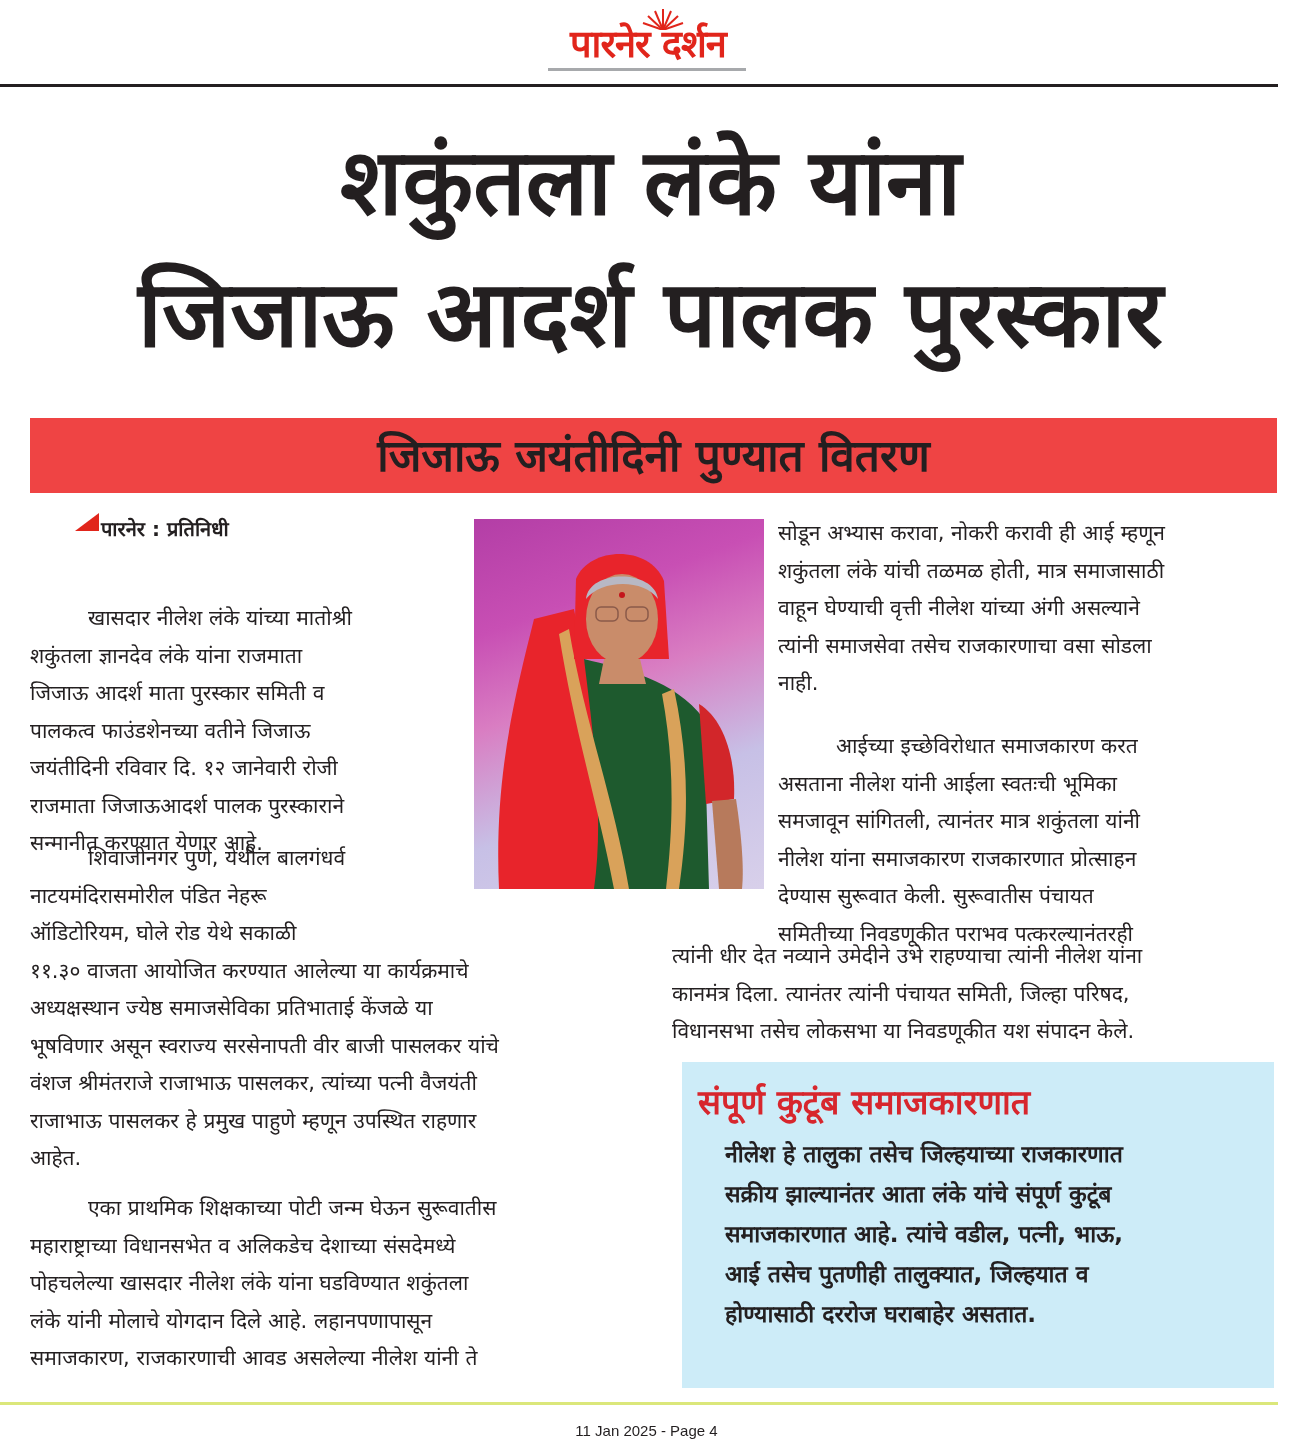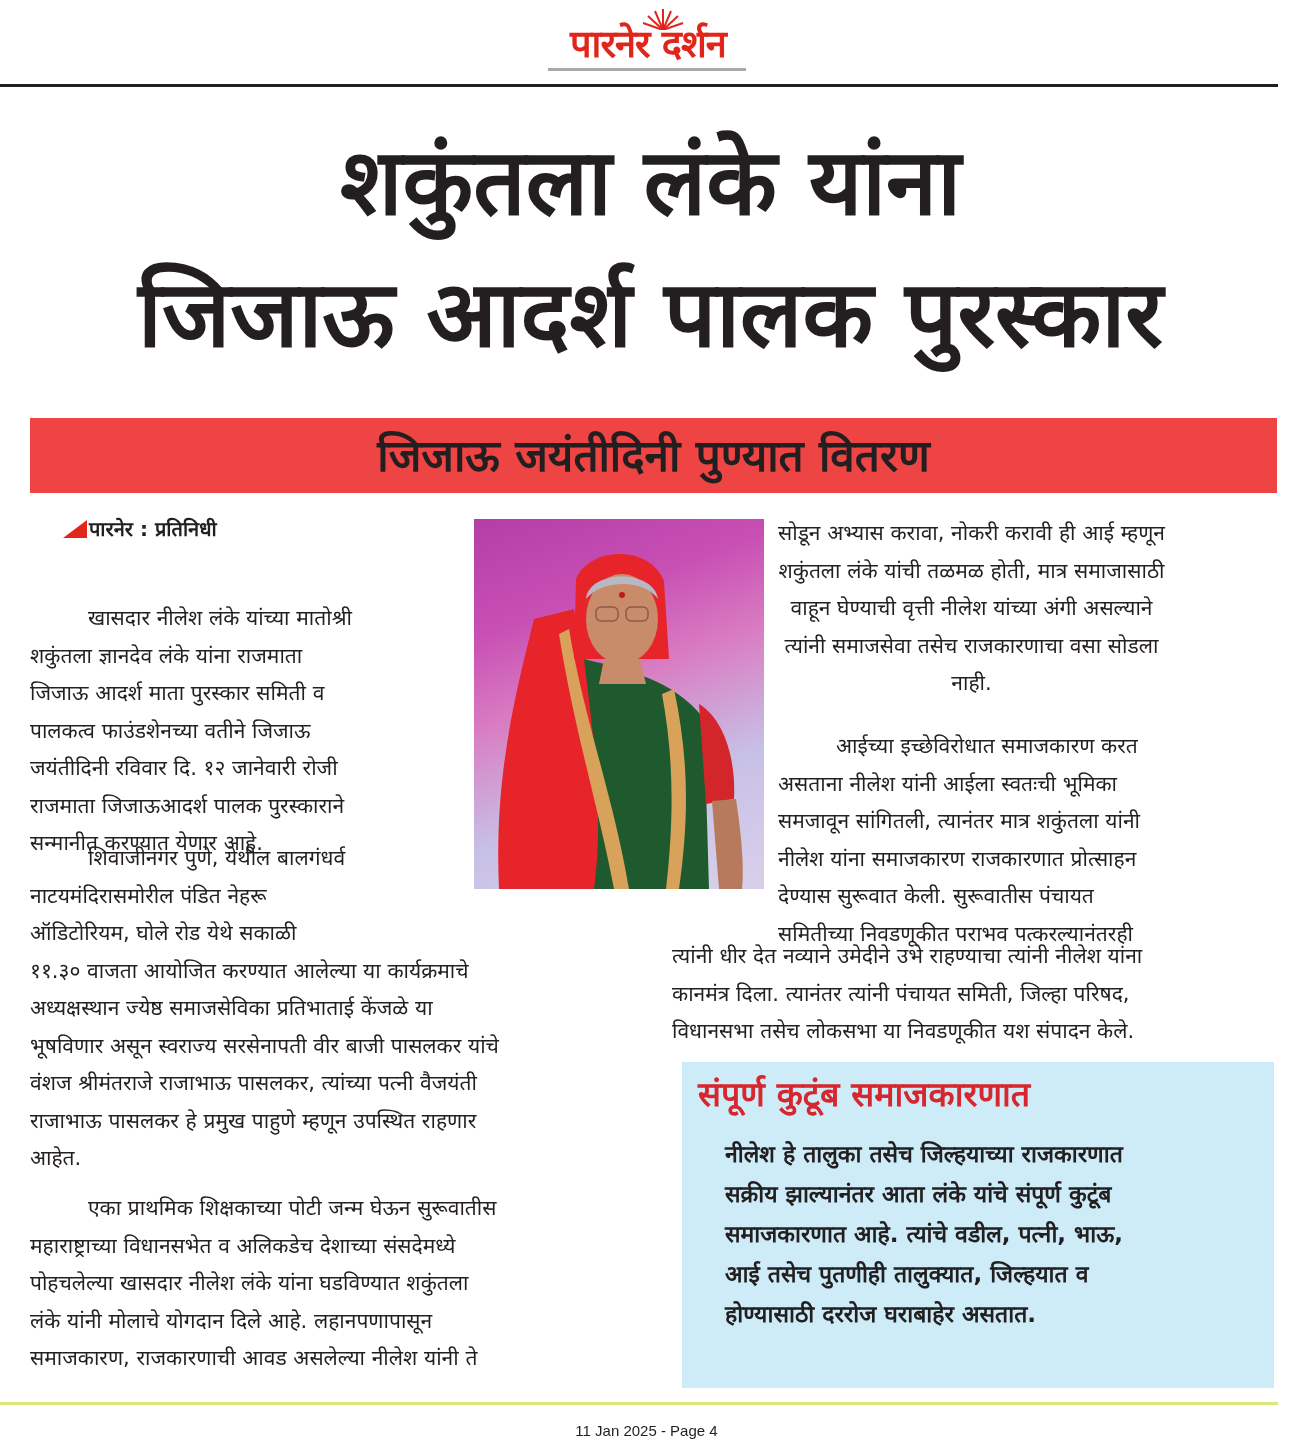--- a/index.html
+++ b/index.html
@@ -17,40 +17,40 @@
 
   .headline { position: absolute; left: 0; width: 1293px; text-align: center;
     font-family: "DejaVu Sans", sans-serif; font-weight: bold; color: #231f20; white-space: nowrap; padding-left: 8px; }
   .headline.l1 { top: 118px; font-size: 92px; line-height: 130px; }
   .headline.l2 { top: 250px; font-size: 92px; line-height: 130px; }
 
   .subhead-band { position: absolute; left: 30px; top: 418px; width: 1247px; height: 75px; background: #ef4444; }
   .subhead-text { position: absolute; left: 0; top: 0; width: 100%; text-align: center;
     font-weight: bold; font-size: 44px; line-height: 75px; color: #231f20; }
 
-  .dateline { position: absolute; left: 63px; top: 513px; height: 32px; display: flex; align-items: center; }
+  .dateline { position: absolute; left: 75px; top: 513px; height: 32px; display: flex; }
   .dateline-icon { width: 0; height: 0; border-left: 24px solid transparent; border-bottom: 18px solid #e1251b; margin-right: 2px; }
   .dateline-text { font-weight: bold; font-size: 20px; line-height: 32px; color: #231f20; }
 
   .col { position: absolute; font-size: 21px; line-height: 37.5px; color: #231f20; white-space: nowrap; }
   .col .line { display: block; height: 37.5px; }
   .col .indent { padding-left: 58px; }
   .col-left-bold { left: 30px; top: 560px; font-weight: normal; margin-top: 40px; }
   .col-left-p2 { left: 30px; top: 840px; }
   .col-left-p3 { left: 30px; top: 1190px; }
-  .col-right-p1 { left: 778px; top: 515px; text-align: center; }
+  .col-right-p1 { left: 778px; top: 515px; }
   .col-right-p2 { left: 778px; top: 713px; margin-top: 15px; }
   .col-right-p3 { left: 672px; top: 938px; }
 
   .photo { position: absolute; left: 474px; top: 519px; width: 290px; height: 370px; overflow: hidden;
     background: linear-gradient(160deg, #b33ea6 0%, #c84fb4 25%, #d97dc2 45%, #c7c0e6 70%, #d8d0ea 100%); }
   .photo svg { width: 100%; height: 100%; display: block; }
 
   .sidebox { position: absolute; left: 682px; top: 1062px; width: 592px; height: 326px; background: #cdecf8; }
-  .sidebox-title { position: absolute; left: 16px; top: 6px; font-weight: bold; font-size: 34px; line-height: 52px; color: #d7262d; white-space: nowrap; }
+  .sidebox-title { position: absolute; left: 16px; top: 14px; font-weight: bold; font-size: 34px; line-height: 52px; color: #d7262d; white-space: nowrap; }
   .sidebox-body { position: absolute; left: 16px; top: 72px; font-weight: bold; font-size: 23px; line-height: 40px; color: #231f20; white-space: nowrap; }
   .sidebox-body .line { display: block; height: 40px; margin-left: 27px; }
 
   .footer-rule { position: absolute; left: 0; top: 1402px; width: 1278px; height: 3px; background: #dbe77a; }
   .footer-text { position: absolute; left: 0; top: 1420px; width: 1293px; text-align: center;
     font-family: "Liberation Sans", sans-serif; font-size: 15px; line-height: 22px; color: #231f20; }
 </style>
 </head>
 <body>
 

